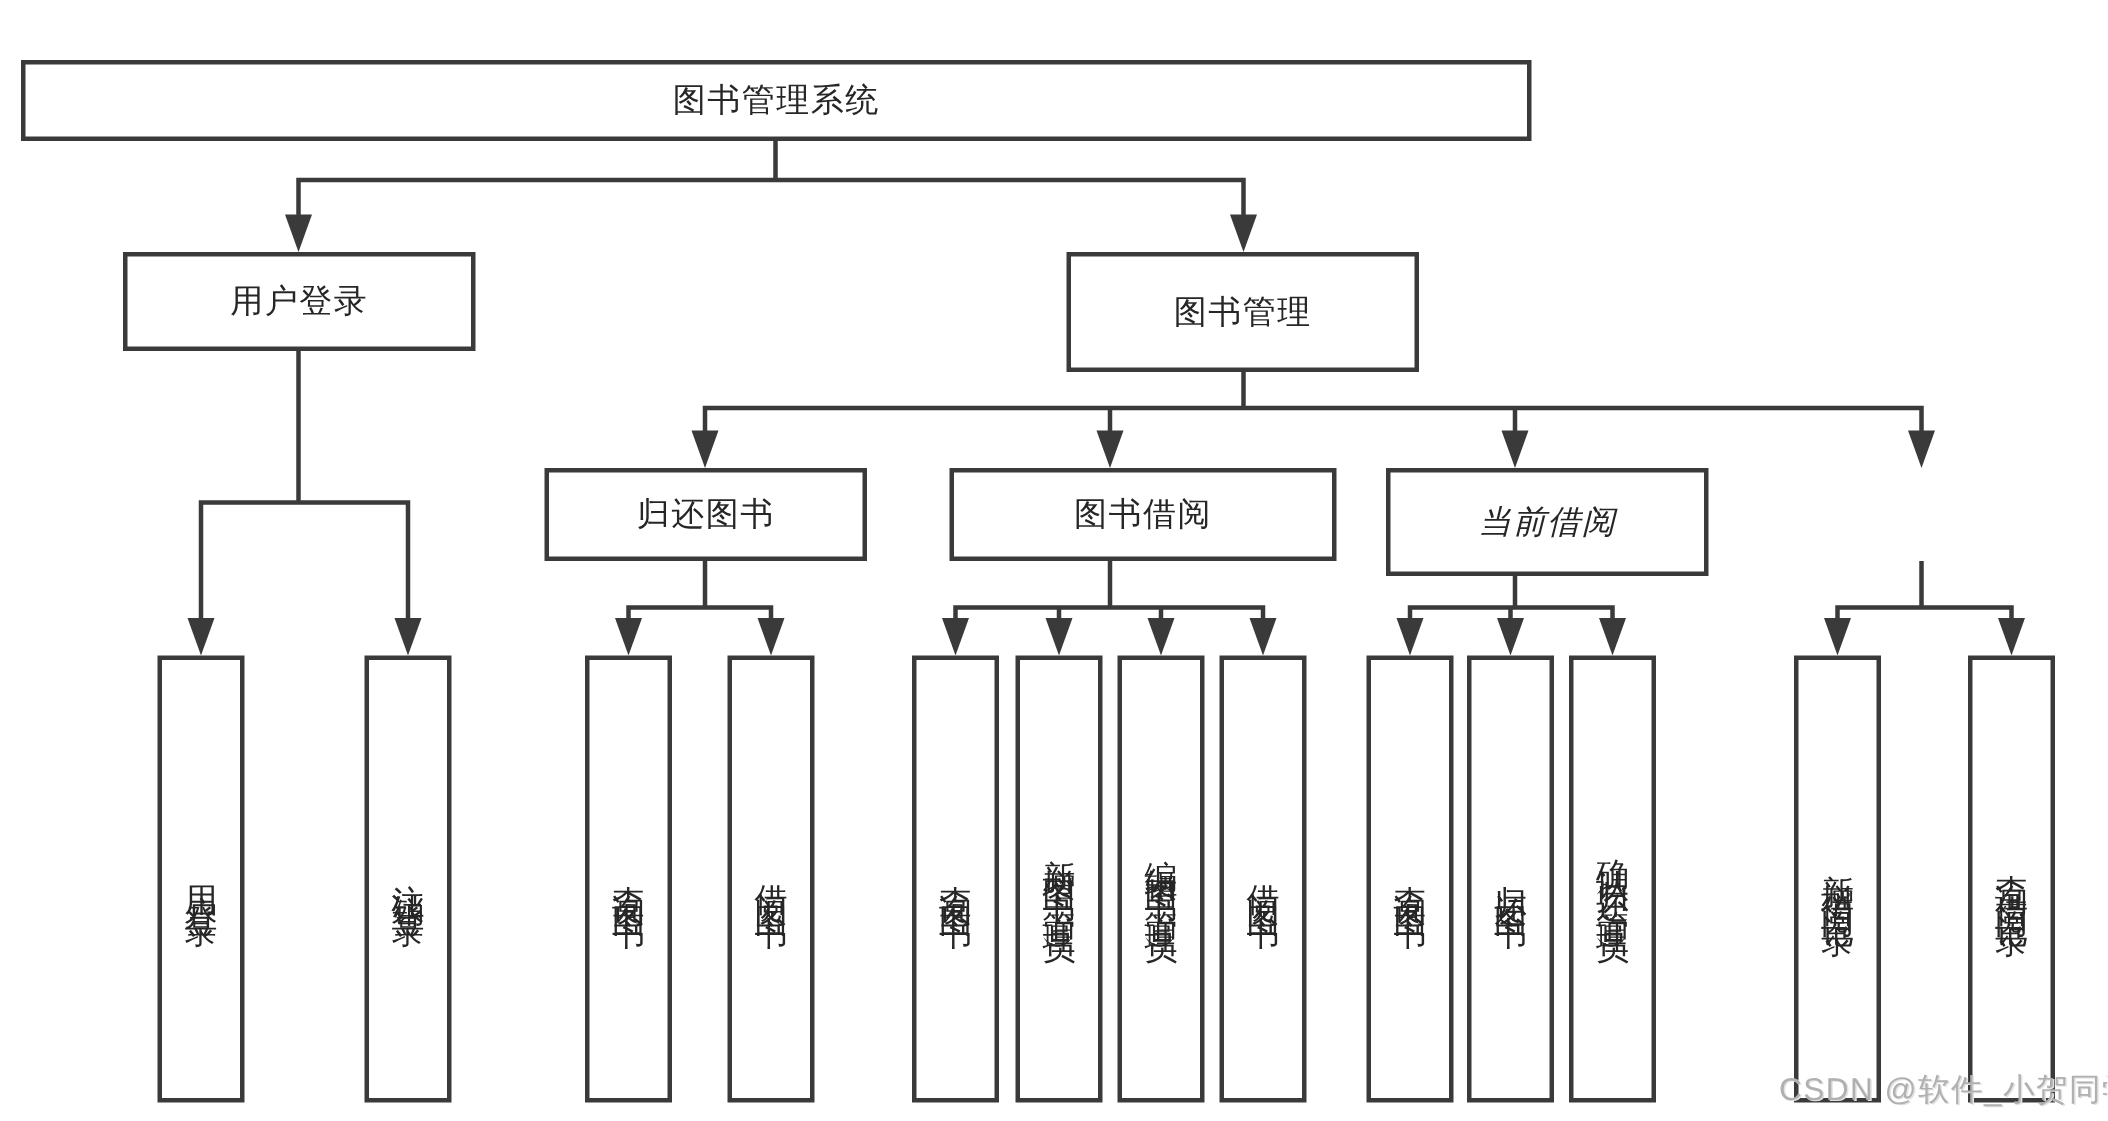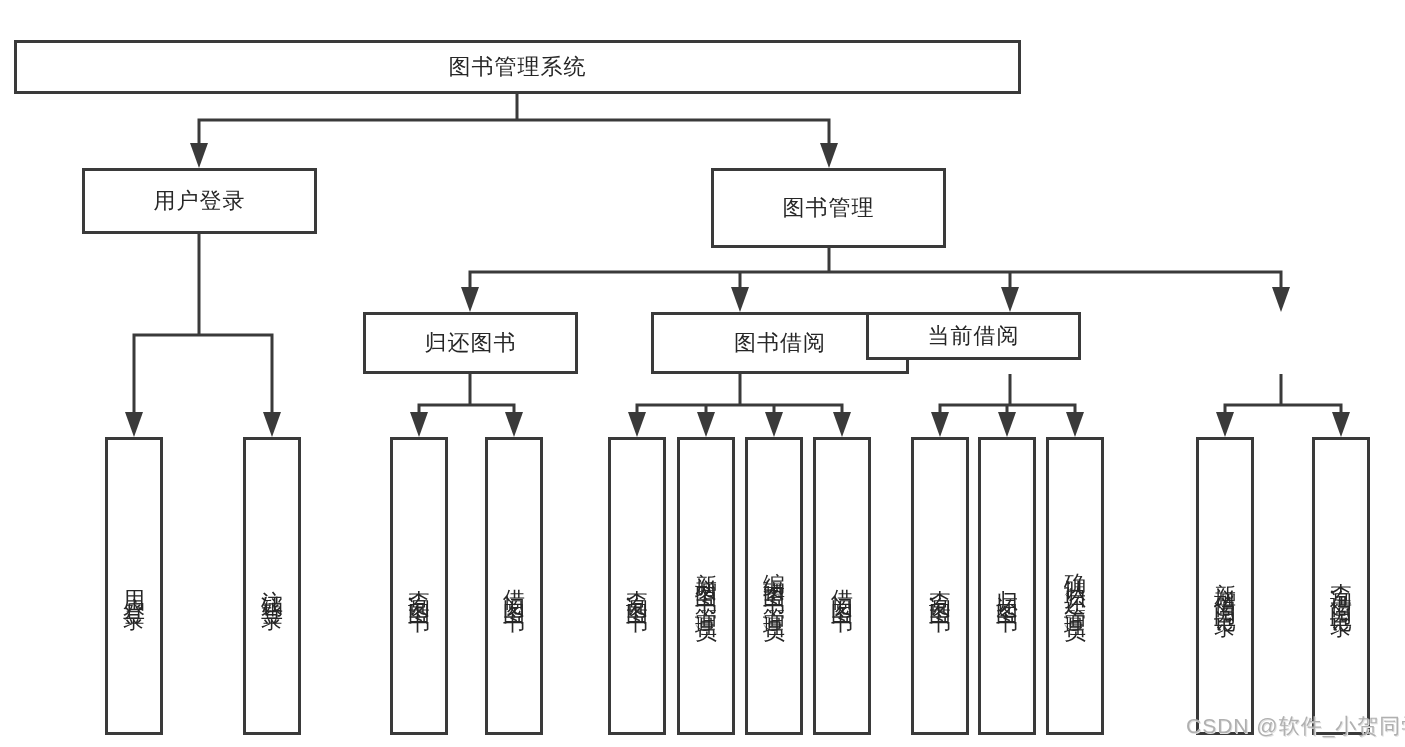--- a/index.html
+++ b/index.html
@@ -105,22 +105,22 @@
       <polygon points="1332,412 1350,412 1341,437"></polygon>
     </g>
   </svg>
 
   <div class="node" style="left:14px;top:14px;width:1007px;height:54px;margin-top:26px;">图书管理系统</div>
 
   <div class="node" style="left:82px;top:168px;width:235px;height:66px;">用户登录</div>
   <div class="node" style="left:711px;top:168px;width:235px;height:80px;">图书管理</div>
 
   <div class="node" style="left:363px;top:312px;width:215px;height:62px;">归还图书</div>
-  <div class="node" style="left:651px;top:312px;width:258px;height:62px;">图书借阅</div>
-  <div class="node" style="left:866px;top:312px;width:215px;height:48px;">当前借阅</div>
+  <div class="node" style="left:633px;top:312px;width:258px;height:62px;">图书借阅</div>
+  <div class="node" style="left:924px;top:312px;width:215px;height:72px;font-style:italic;">当前借阅</div>
 
   <div class="node v" style="left:105px;top:437px;width:58px;height:298px;">用户登录</div>
   <div class="node v" style="left:243px;top:437px;width:58px;height:298px;">注销登录</div>
 
   <div class="node v" style="left:390px;top:437px;width:58px;height:298px;">查询图书</div>
   <div class="node v" style="left:485px;top:437px;width:58px;height:298px;">借阅图书</div>
 
   <div class="node v" style="left:608px;top:437px;width:58px;height:298px;">查询图书</div>
   <div class="node v" style="left:677px;top:437px;width:58px;height:298px;">新增图书（管理员）</div>
   <div class="node v" style="left:745px;top:437px;width:58px;height:298px;">编辑图书（管理员）</div>

